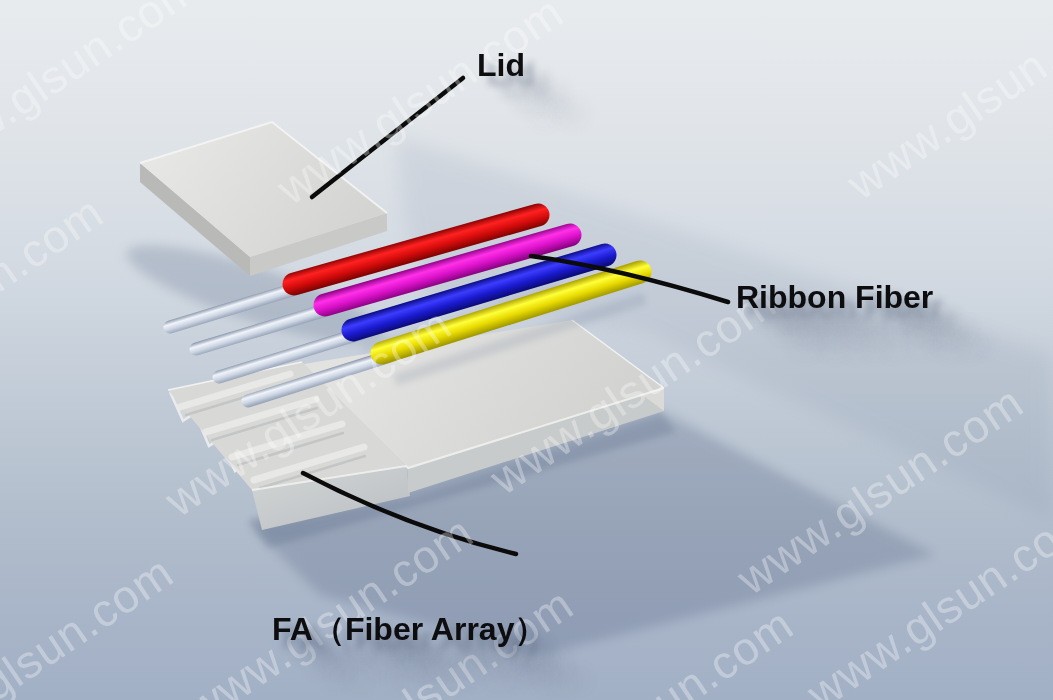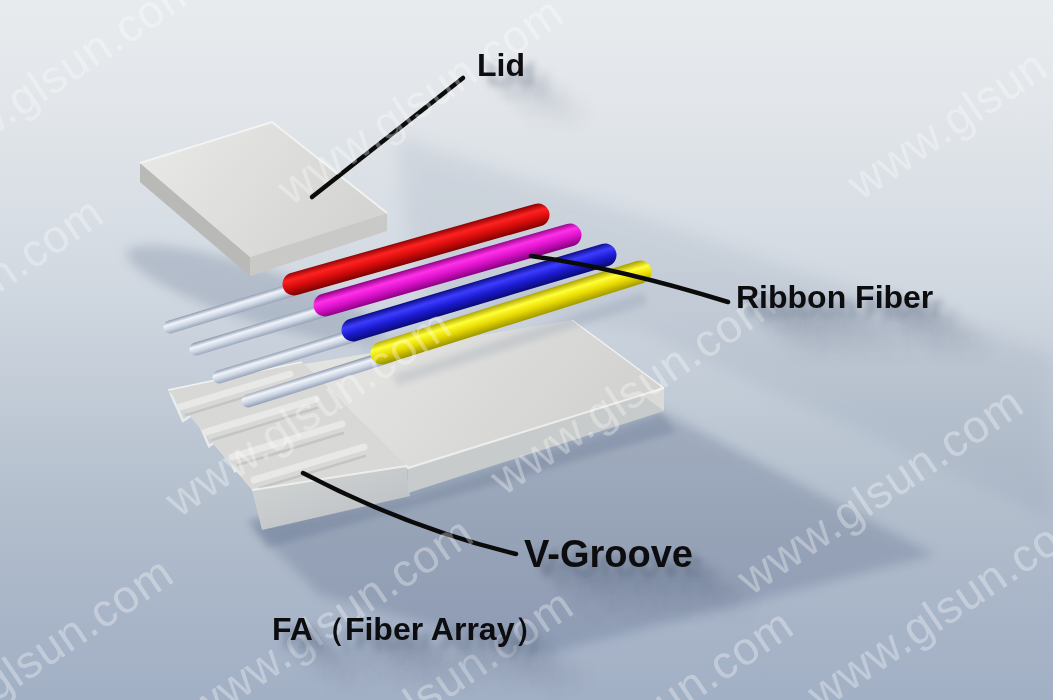--- a/index.html
+++ b/index.html
@@ -177,15 +177,14 @@
       <span class="wm" style="left: 880px; top: 490px; font-size: 46px; opacity: 0.32; transform: translate(-50%, -50%) rotate(-34deg);">www.glsun.com</span>
       <span class="wm" style="left: 30px; top: 660px; font-size: 46px; opacity: 0.32; transform: translate(-50%, -50%) rotate(-34deg);">www.glsun.com</span>
       <span class="wm" style="left: 330px; top: 620px; font-size: 46px; opacity: 0.32; transform: translate(-50%, -50%) rotate(-34deg);">www.glsun.com</span>
       <span class="wm" style="left: 430px; top: 692px; font-size: 46px; opacity: 0.32; transform: translate(-50%, -50%) rotate(-34deg);">www.glsun.com</span>
       <span class="wm" style="left: 650px; top: 712px; font-size: 46px; opacity: 0.32; transform: translate(-50%, -50%) rotate(-34deg);">www.glsun.com</span>
       <span class="wm" style="left: 950px; top: 605px; font-size: 46px; opacity: 0.32; transform: translate(-50%, -50%) rotate(-34deg);">www.glsun.com</span>
     </div>
 
   <div class="label label-lid">Lid</div>
   <div class="label label-ribbon">Ribbon Fiber</div>
-  <div class="label label-vgroove">V-Groove</div>
   <div class="label label-fa">FA（Fiber Array）</div>
 </div>
 
 </body></html>

